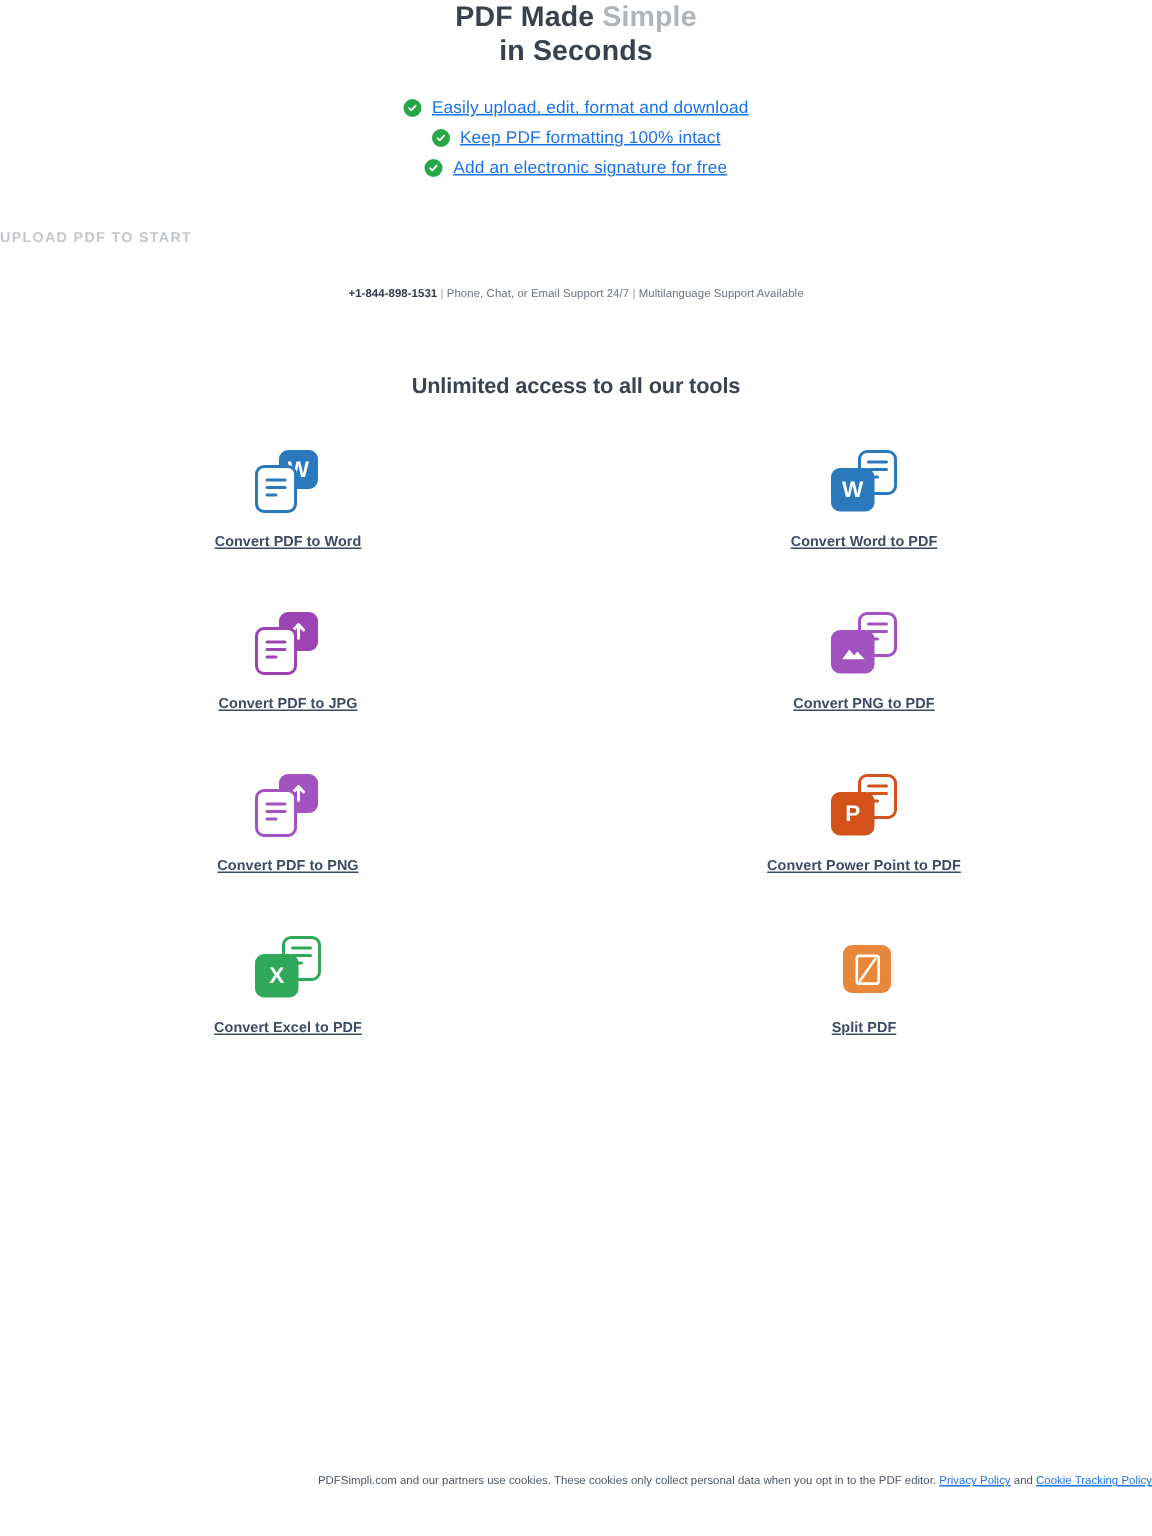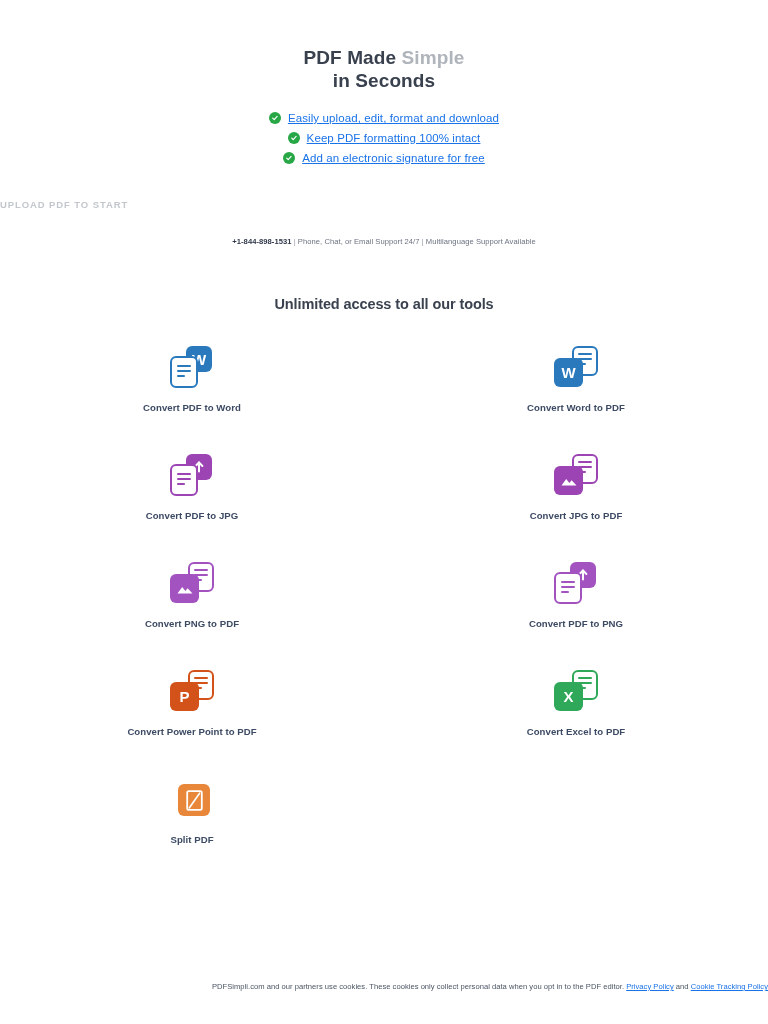--- a/index.html
+++ b/index.html
@@ -12,21 +12,20 @@
     width: 768px;
     height: 1024px;
     position: relative;
     font-family: "Liberation Sans", sans-serif;
     color: #3c4858;
     overflow: hidden;
   }
 
   
   .hero {
-    padding-top: 46px;
     text-align: center;
   }
   .hero-title {
     font-size: 19px;
     font-weight: bold;
     line-height: 23px;
     color: #39404e;
     letter-spacing: 0.1px;
   }
   .hero-title .muted {
@@ -123,20 +122,21 @@
     width: 56px;
     height: 48px;
     position: relative;
     display: block;
   }
   .tool-label {
     margin-top: 10px;
     font-size: 9.6px;
     font-weight: bold;
     color: #3c4a63;
+    text-decoration: underline;
     cursor: pointer;
     letter-spacing: 0.05px;
     white-space: nowrap;
     text-align: right;
   }
 
   
   .sq {
     position: absolute;
     border-radius: 6px;
@@ -295,39 +295,20 @@
             <i></i>
             <i></i>
             <i class="short"></i>
           </span>
         </span>
       </span>
       <span class="tool-label">Convert PDF to JPG</span>
     </div>
     <div class="tool-cell">
       <span class="tool-icon-wrap">
-        <span class="sq" style="left:24px;top:2px;width:26px;height:30px;background:#ffffff;border:2px solid #9c44b4;box-sizing:border-box;color:#9c44b4;">
-          <span class="lines" style="top:5px;left:4px;right:4px;">
-            <i></i>
-            <i></i>
-            <i class="short"></i>
-          </span>
-        </span>
-        <span class="sq" style="left:6px;top:14px;width:29px;height:29px;background:#9c44b4;">
-          <span class="glyph">
-            <svg width="18" height="14" viewBox="0 0 18 14">
-              <path d="M1.5 11.5 L6.2 5 L9.4 9 L11.6 6.3 L16.5 11.5 Z" fill="#ffffff"></path>
-            </svg>
-          </span>
-        </span>
-      </span>
-      <span class="tool-label">Convert JPG to PDF</span>
-    </div>
-    <div class="tool-cell">
-      <span class="tool-icon-wrap">
         <span class="sq" style="left:24px;top:2px;width:26px;height:30px;background:#ffffff;border:2px solid #a353c0;box-sizing:border-box;color:#a353c0;">
           <span class="lines" style="top:5px;left:4px;right:4px;">
             <i></i>
             <i></i>
             <i class="short"></i>
           </span>
         </span>
         <span class="sq" style="left:6px;top:14px;width:29px;height:29px;background:#a353c0;">
           <span class="glyph">
             <svg width="18" height="14" viewBox="0 0 18 14">

